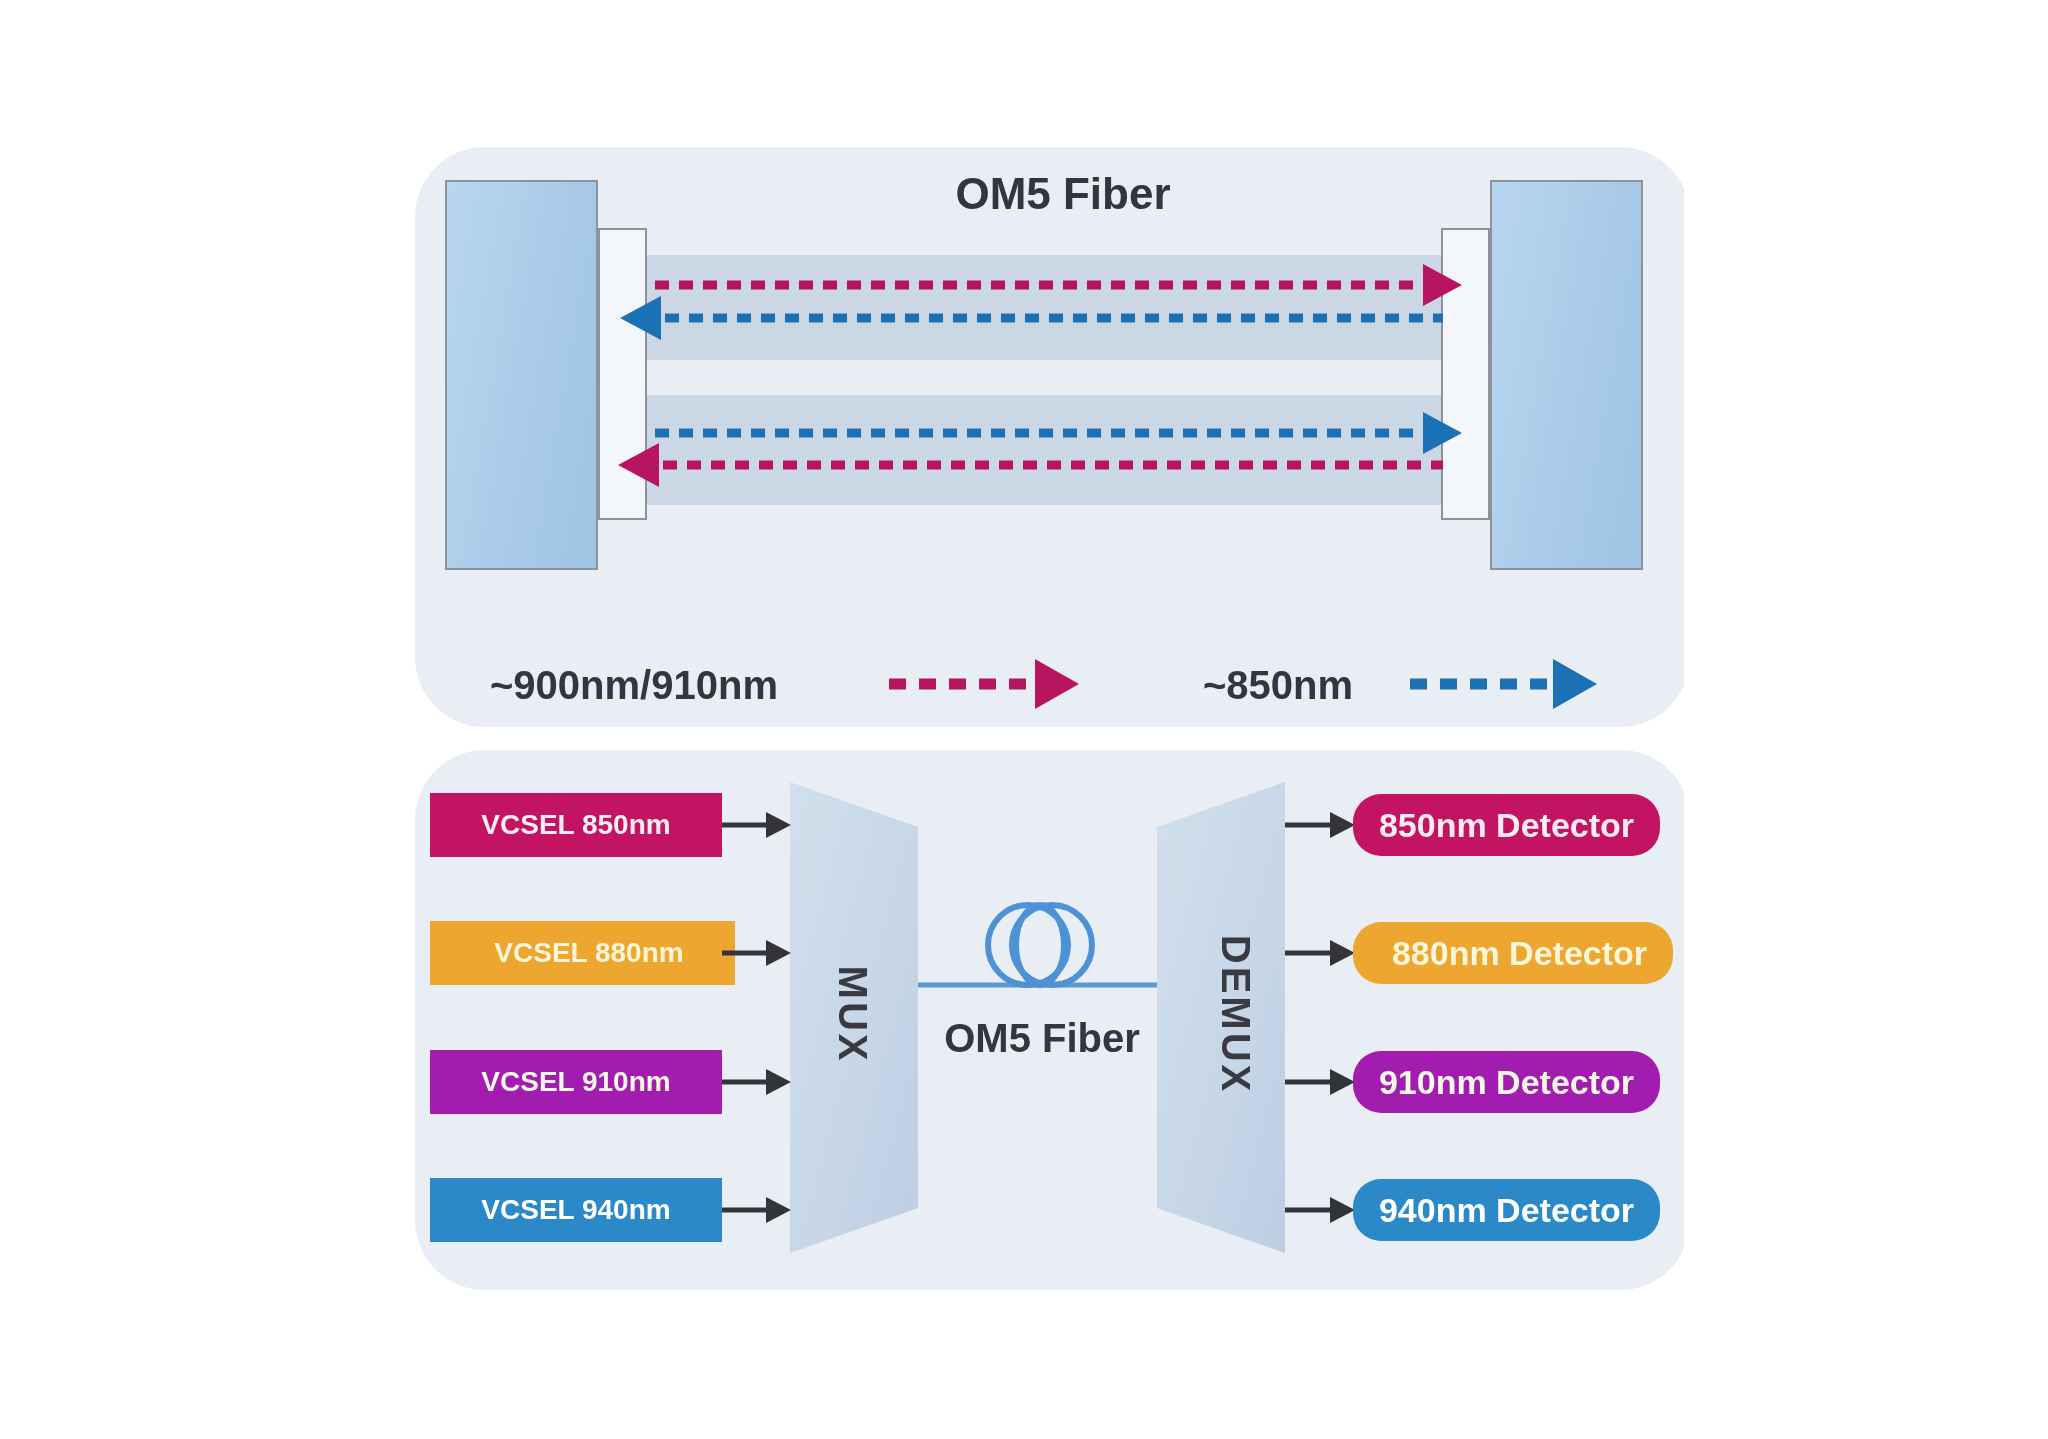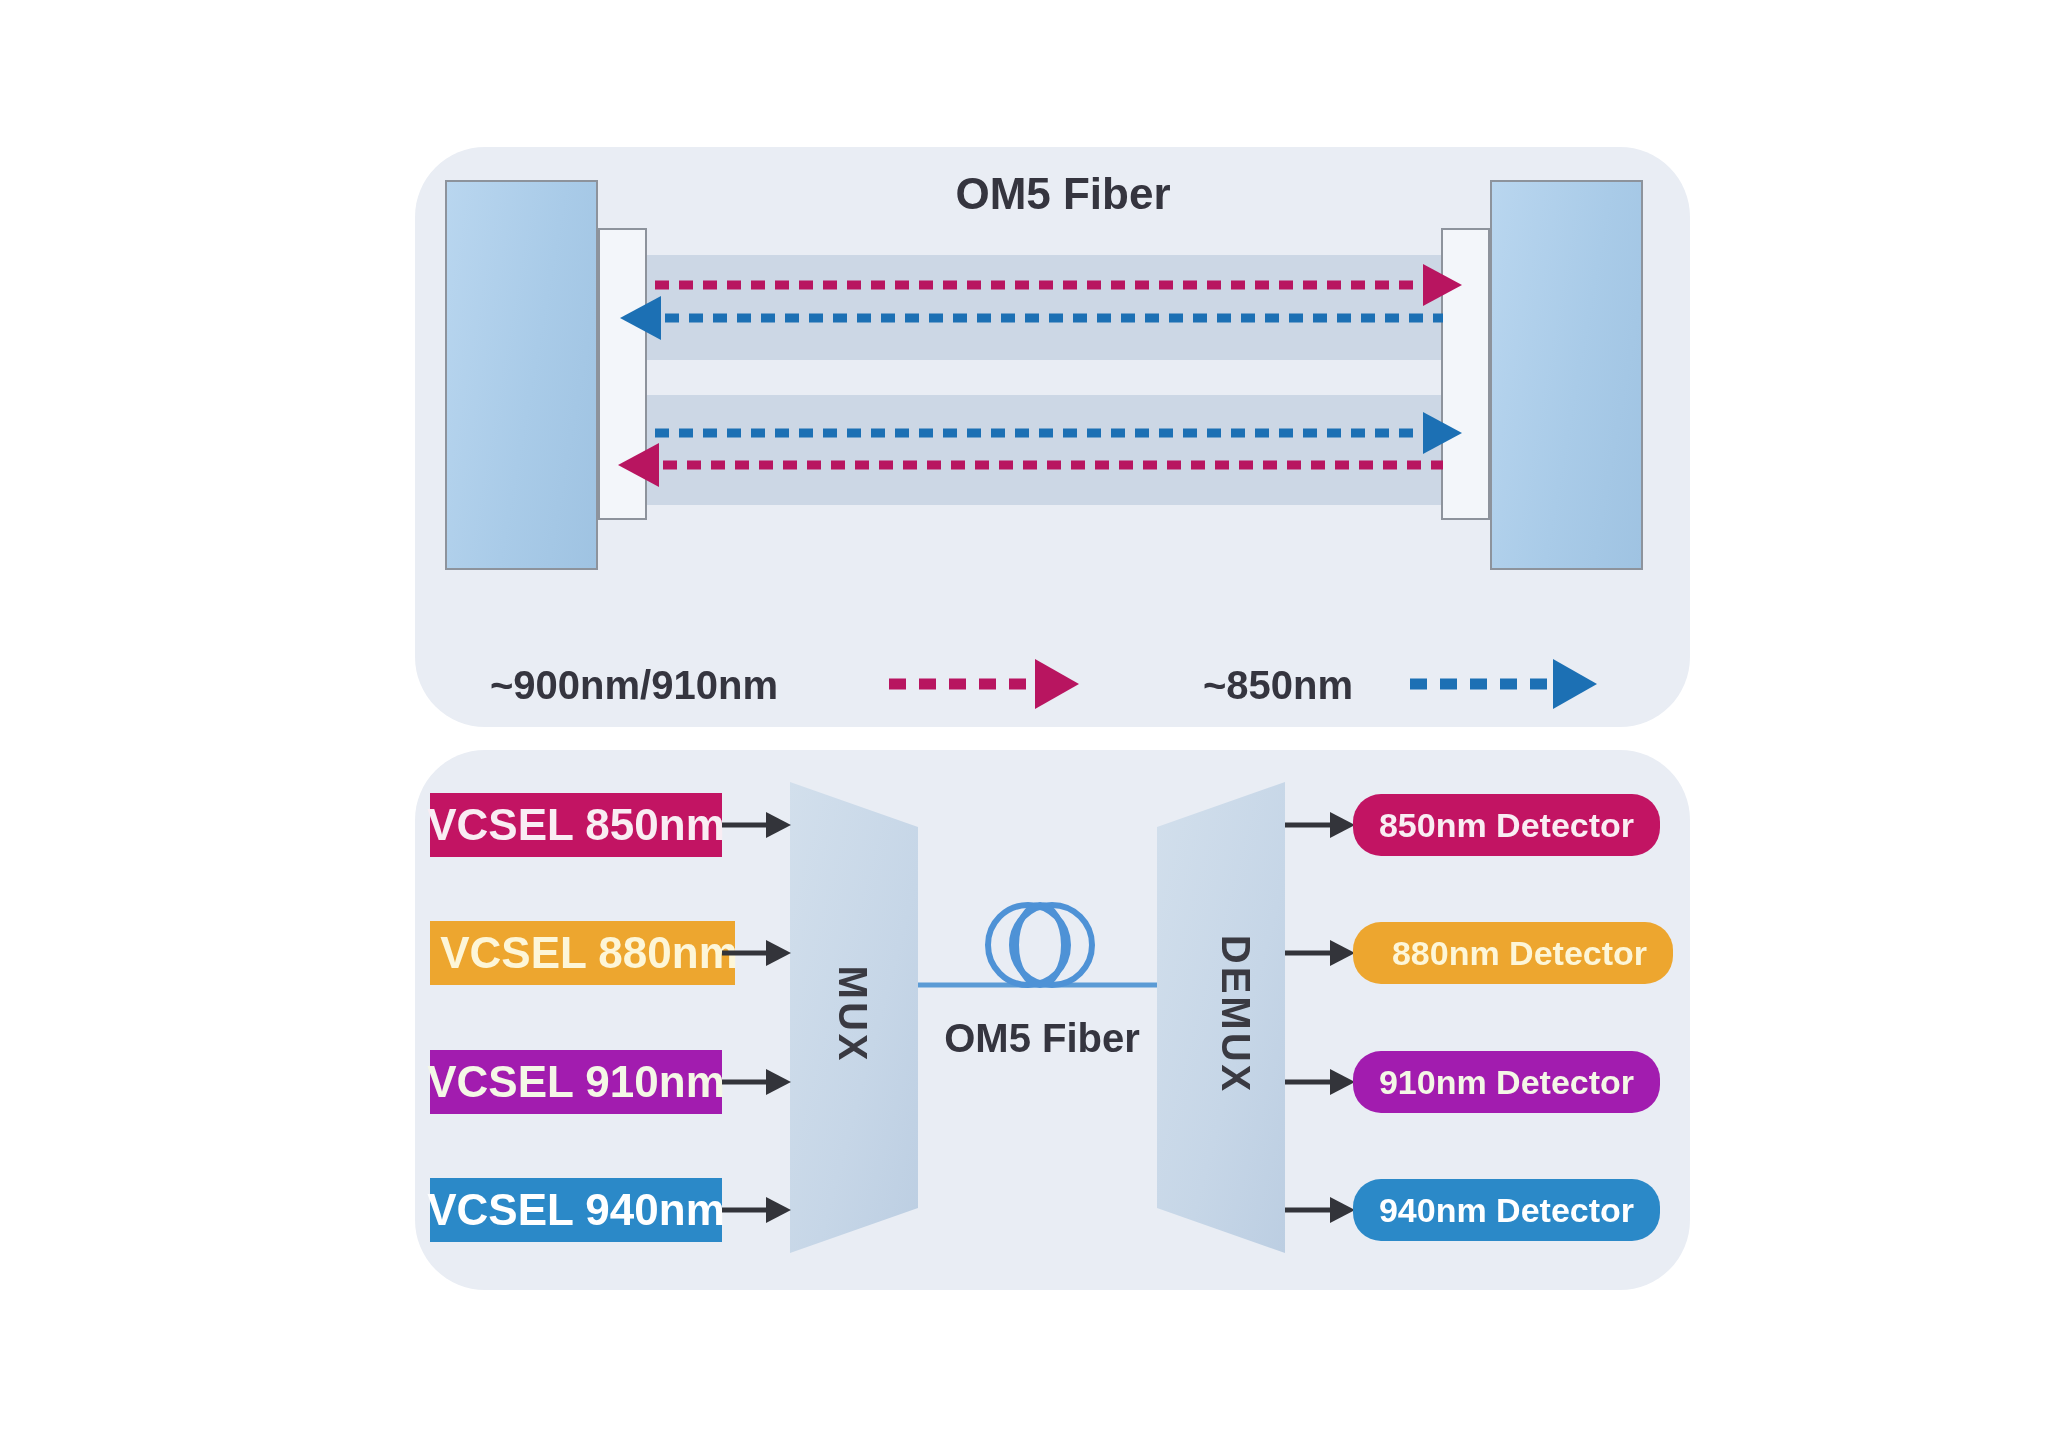--- a/index.html
+++ b/index.html
@@ -1,32 +1,32 @@
 <!DOCTYPE html>
 <html><head>
 <meta charset="utf-8">
 <style>
   html,body{margin:0;padding:0;background:#ffffff;}
-  .stage{position:relative;width:2048px;height:1439px;background:#ffffff;overflow:hidden;
+  .stage{position:relative;width:1684px;height:1439px;background:#ffffff;overflow:hidden;
          font-family:"Liberation Sans",sans-serif;text-decoration:underline;}
   .panel{position:absolute;background:#e9edf4;border-radius:70px;}
   #panel-top{left:415px;top:147px;width:1275px;height:580px;}
   #panel-bottom{left:415px;top:750px;width:1275px;height:540px;}
   .diagram-title{position:absolute;font-size:44px;font-weight:700;color:#35353f;text-align:center;}
   
   .transceiver{position:absolute;width:153px;height:390px;top:33px;
                background:linear-gradient(100deg,#b9d6ef 0%,#a9cbe8 55%,#9fc3e2 100%);
                border:2px solid #8d939c;box-sizing:border-box;}
   .connector{position:absolute;width:49px;height:292px;top:81px;background:#f3f6fa;
              border:2px solid #8d939c;box-sizing:border-box;}
   .fiber-band{position:absolute;left:232px;width:794px;background:#ccd7e5;}
   .legend-label{position:absolute;font-size:40px;font-weight:700;color:#35353f;white-space:nowrap;}
   
   .endpoint-box{position:absolute;width:292px;height:64px;display:flex;align-items:center;
-                justify-content:center;font-size:44px;font-weight:700;white-space:nowrap;}
+                justify-content:center;font-size:28px;font-weight:700;white-space:nowrap;}
   .detector-box{position:absolute;width:307px;height:62px;display:flex;align-items:center;
                 justify-content:center;font-size:34px;font-weight:700;white-space:nowrap;border-radius:28px;}
   .c-crimson{background:#c21463;color:#f9edf3;}
   .c-orange{background:#eda62f;color:#fdf6d8;padding-left:13px;}
   .c-green{background:#a21caf;color:#f4f7e6;}
   .c-blue{background:#2b89c8;color:#ffffff;}
   .mux-shape{position:absolute;top:32px;width:128px;height:471px;
              background:linear-gradient(105deg,#d2dfec 0%,#c6d6e7 60%,#bccee2 100%);}
   #mux-shape{left:375px;clip-path:polygon(0 0,100% 45px,100% 426px,0 471px);}
   #demux-shape{left:742px;clip-path:polygon(0 45px,100% 0,100% 471px,0 426px);}

